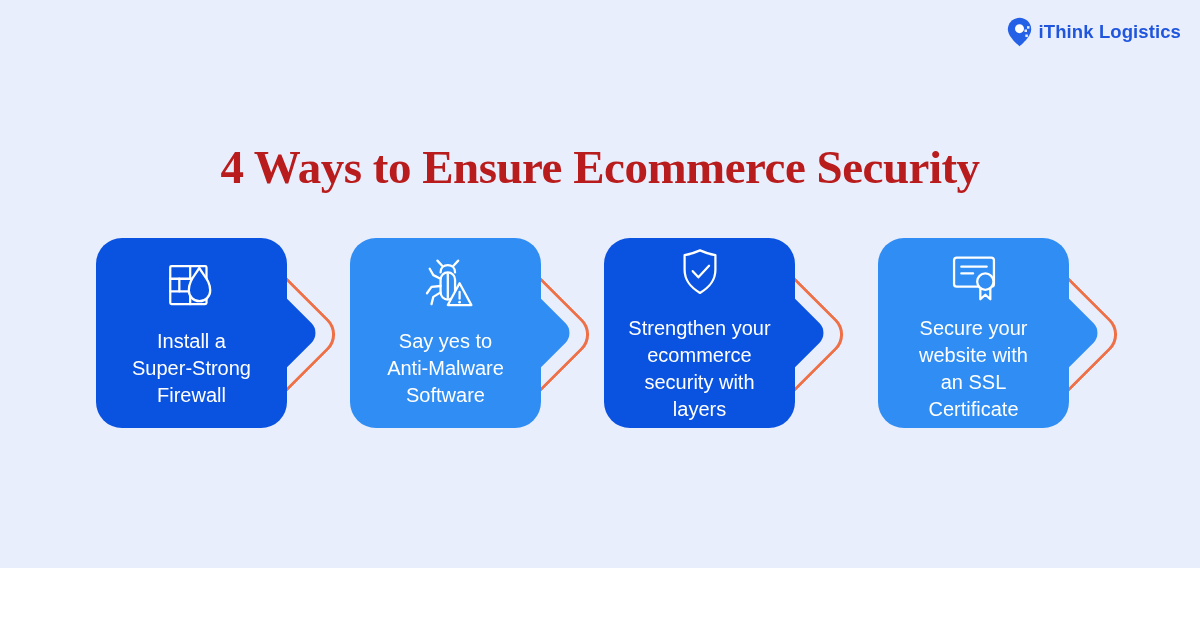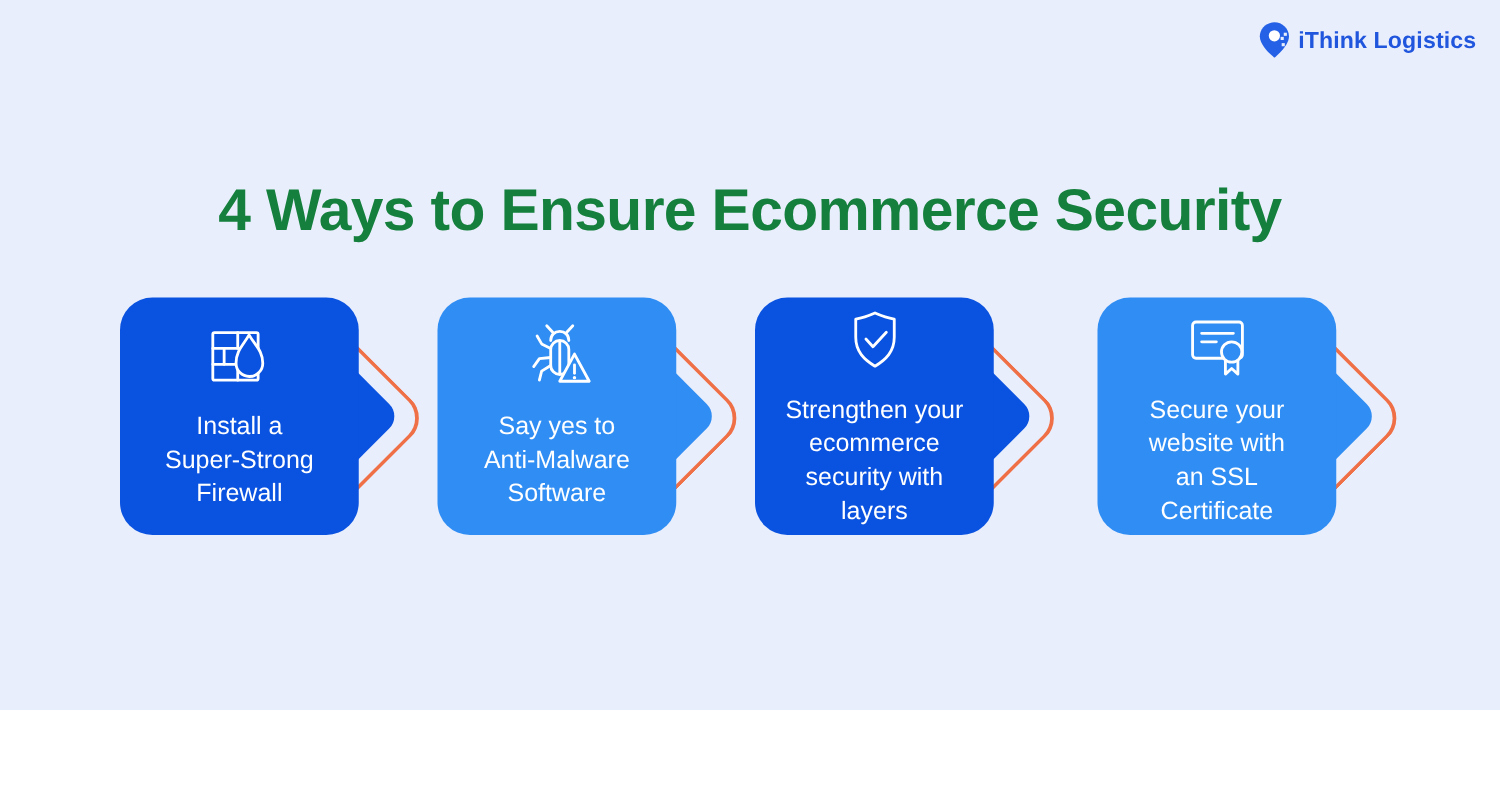--- a/index.html
+++ b/index.html
@@ -46,21 +46,21 @@
     <svg width="25" height="30" viewBox="0 0 30 36">
       <path d="M15 1C7.3 1 1 7.1 1 14.6 1 24 15 35 15 35s14-11 14-20.4C29 7.1 22.7 1 15 1z" fill="#2461e6"></path>
       <circle cx="15" cy="14" r="5.4" fill="#ffffff"></circle>
       <rect x="21" y="15" width="3" height="3" fill="#e9eefc"></rect>
       <rect x="24" y="11" width="3" height="3" fill="#e9eefc"></rect>
       <rect x="22" y="21" width="3" height="3" fill="#e9eefc"></rect>
     </svg>
     <span class="logo-text" style="color: rgb(32, 86, 221);">iThink Logistics</span>
   </div>
 
-  <h1 class="title" style="color: #15803d;">4 Ways to Ensure Ecommerce Security</h1>
+  <h1 class="title" style="color: #b91c1c; font-family: Liberation Serif, serif;">4 Ways to Ensure Ecommerce Security</h1>
 
   <div class="card pos-1" style="--card-color: #0a52e0;">
     <div class="chevron"></div>
     <div class="diamond"></div>
     <div class="body">
       <svg class="card-icon" viewBox="0 0 64 64">
         <rect x="8" y="10" width="40" height="42" rx="1.5"></rect>
         <path d="M8 24h40M8 38h40"></path>
         <path d="M30 10v14M18 24v14M42 24v14M30 38v14"></path>
         <path class="mask" d="M40 12C35 21 28.5 26 28.5 37a11.8 11.8 0 0 0 23.6 0C52.1 26 45 21 40 12z"></path>

